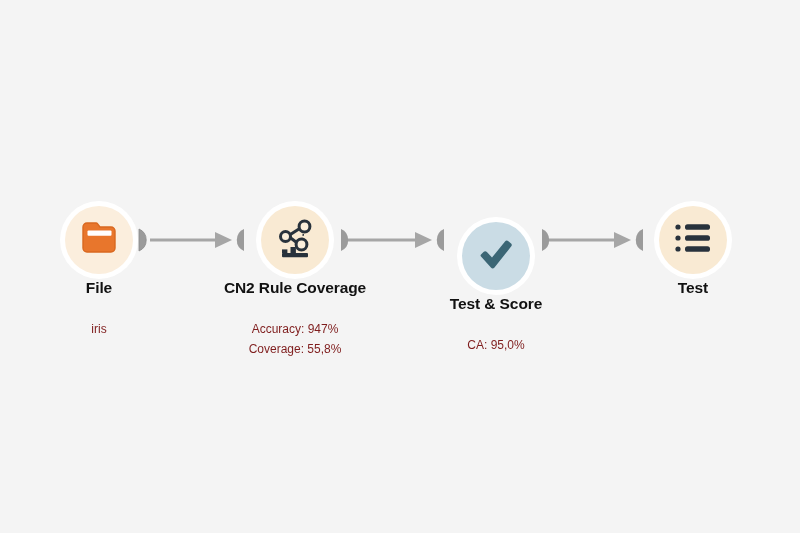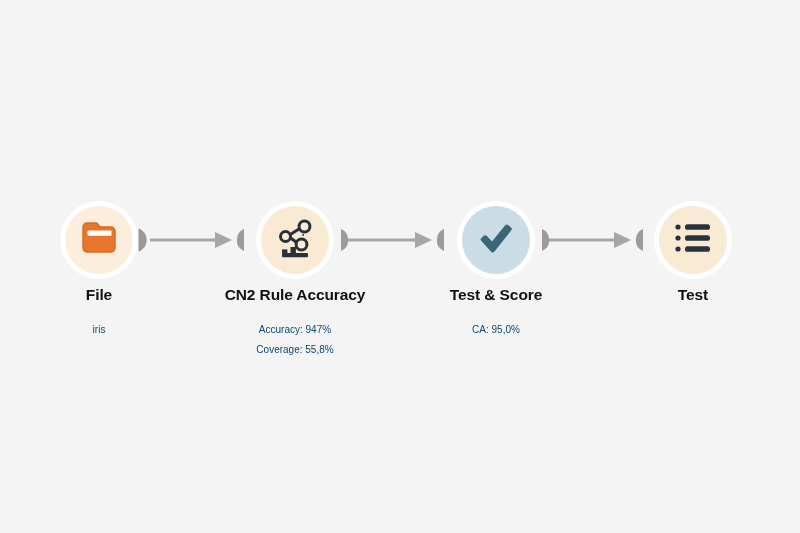--- a/index.html
+++ b/index.html
@@ -67,33 +67,32 @@
     display: flex;
     align-items: center;
     justify-content: center;
   }
 
   .fill-cream     { background: #f9ead3; }
   .fill-cream-lt  { background: #fbeedd; }
   .fill-blue      { background: #cadce5; }
 
   .node-title {
-    margin-top: 7px;
     font-size: 15.5px;
     font-weight: bold;
     color: #111111;
     letter-spacing: -0.1px;
     white-space: nowrap;
   }
 
   .node-subtitle {
-    margin-top: 16px;
-    font-size: 10px;
+    margin-top: 22px;
+    font-size: 12px;
     font-weight: normal;
-    color: #0c4a6e;
+    color: #7f1d1d;
     line-height: 20px;
     white-space: nowrap;
   }
   .node-subtitle div { white-space: nowrap; }
 
   .node-wide { width: 260px; margin-left: -130px; }
 </style>
 </head>
 <body>
 
@@ -177,28 +176,28 @@
               <circle cx="28.5" cy="28.5" r="5.4" fill="#faeedb" stroke="#28323c" stroke-width="3"></circle>
 
               <rect x="9" y="37" width="26" height="4.2" rx="1" fill="#28323c"></rect>
               <rect x="9" y="33.4" width="5.4" height="4" fill="#28323c"></rect>
               <rect x="17.5" y="31" width="5.4" height="6.4" fill="#28323c"></rect>
             </svg>
           </span>
         </div>
       </div>
     </div>
-    <div class="node-title">CN2 Rule Accuracy</div>
+    <div class="node-title">CN2 Rule Coverage</div>
     <div class="node-subtitle">
       <div>Accuracy: 947%</div>
       <div>Coverage: 55,8%</div>
     </div>
   </div>
 
-  <div class="node node-wide" style="left:496px; top:201px;">
+  <div class="node node-wide" style="left:496px; top:217px;">
     <div class="node-circle-wrap">
       <div class="node-circle">
         <div class="node-circle-inner fill-blue">
           <span>
             <svg width="44" height="40" viewBox="0 0 44 40">
               <path d="M7,20.5 L9.5,18 a2.4,2.4 0 0 1 3.4,0 L18,23.5 L31,7.5 a2.4,2.4 0 0 1 3.4,-0.3 l2.4,2 a2.4,2.4 0 0 1 0.3,3.4 L20.5,33.4 a2.4,2.4 0 0 1 -3.6,0 L7,22.6 a1.6,1.6 0 0 1 0,-2.1 z" fill="#3b6675"></path>
             </svg>
           </span>
         </div>
       </div>

